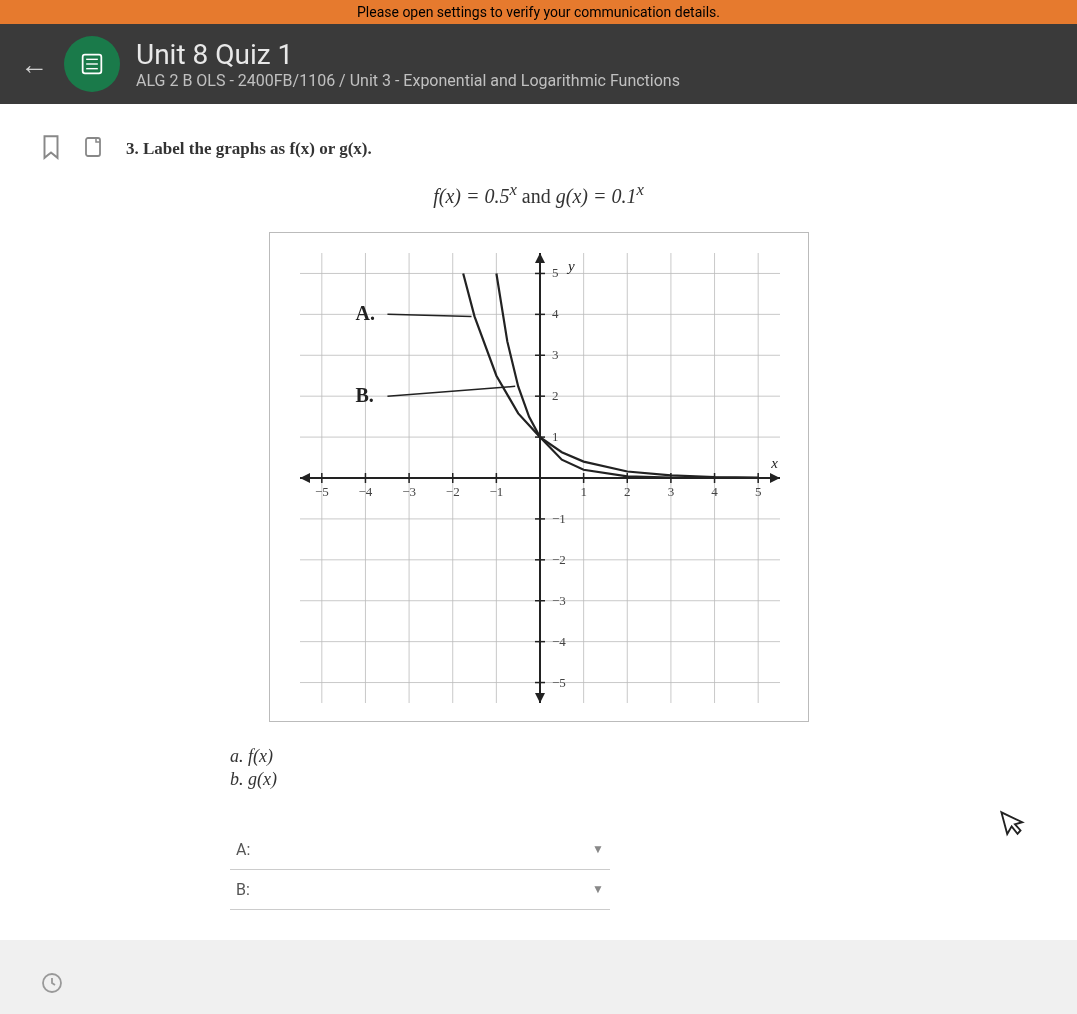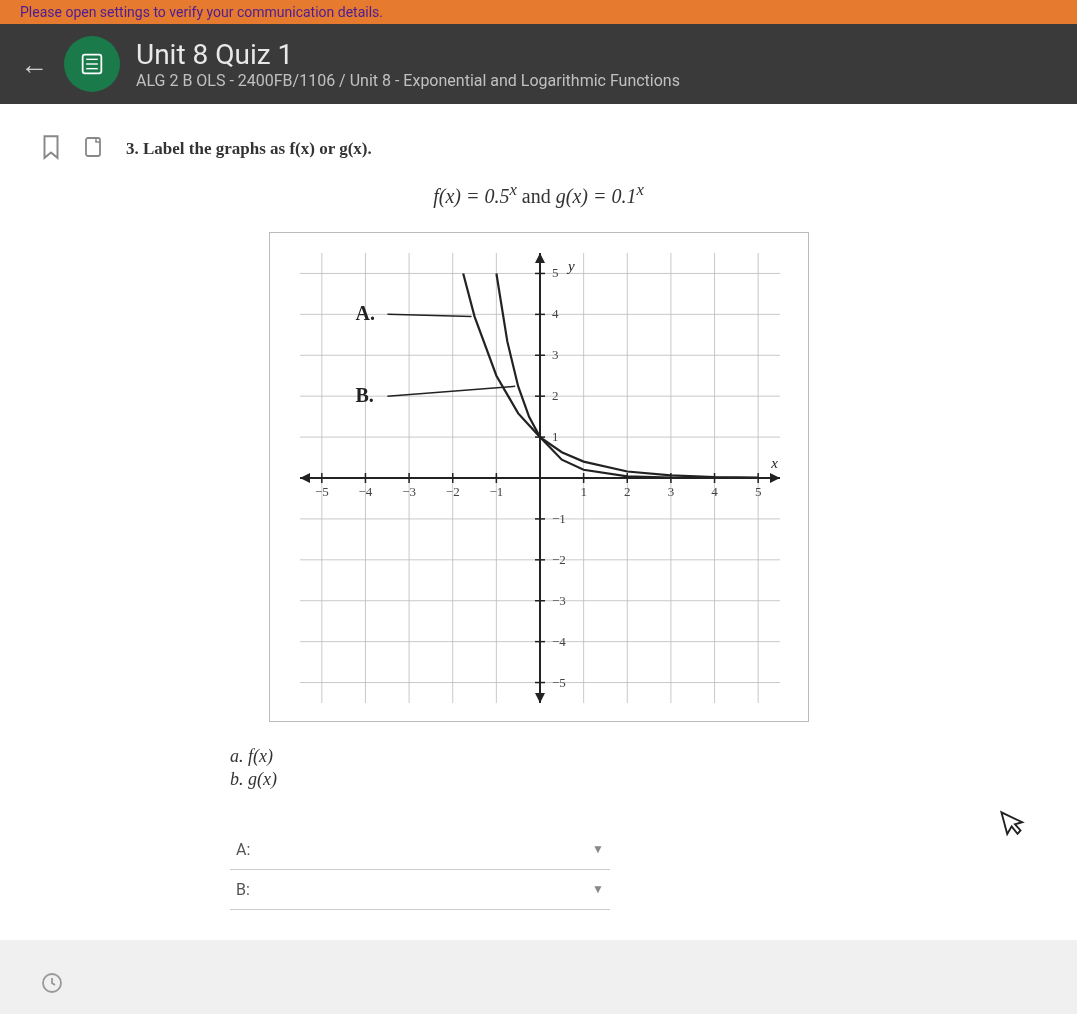--- a/index.html
+++ b/index.html
@@ -5,24 +5,24 @@
     * { margin: 0; padding: 0; box-sizing: border-box; }
     body {
       font-family: -apple-system, BlinkMacSystemFont, "Segoe UI", Roboto, Arial, sans-serif;
       background: #f0f0f0;
       width: 1077px;
       height: 1014px;
       overflow: hidden;
     }
     .notification-bar {
       background: #e67a2e;
-      color: #4c1d95;
+      color: #000000;
       padding: 4px 20px;
       font-size: 14px;
-      text-align: left;
+      text-align: center;
       white-space: nowrap;
       overflow: hidden;
     }
     .header {
       background: #3a3a3a;
       color: #fff;
       display: flex;
       align-items: center;
       padding: 12px 20px;
       gap: 16px;
@@ -151,21 +151,21 @@
   <div class="header-icon">
     <svg width="28" height="28" viewBox="0 0 24 24" fill="none">
       <rect x="4" y="4" width="16" height="16" rx="2" stroke="#fff" stroke-width="1.5" fill="#1a7a4a"></rect>
       <line x1="7" y1="8" x2="17" y2="8" stroke="#fff" stroke-width="1.2"></line>
       <line x1="7" y1="12" x2="17" y2="12" stroke="#fff" stroke-width="1.2"></line>
       <line x1="7" y1="16" x2="17" y2="16" stroke="#fff" stroke-width="1.2"></line>
     </svg>
   </div>
   <div class="header-text">
     <span class="header-title">Unit 8 Quiz 1</span>
-    <span class="header-subtitle">ALG 2 B OLS - 2400FB/1106 / Unit 8 - Exponential and Logarithmic Functions</span>
+    <span class="header-subtitle">ALG 2 B OLS - 2400FB/1106 / Unit 3 - Exponential and Logarithmic Functions</span>
   </div>
 </div>
 
 <div class="content">
 
   <div class="question-header">
     <span class="bookmark-icon">
       <svg width="22" height="26" viewBox="0 0 20 24" fill="none">
           <path d="M4 2 h12 v20 l-6 -5 l-6 5 z" stroke="#888" stroke-width="1.8" fill="none"></path>
         </svg>

